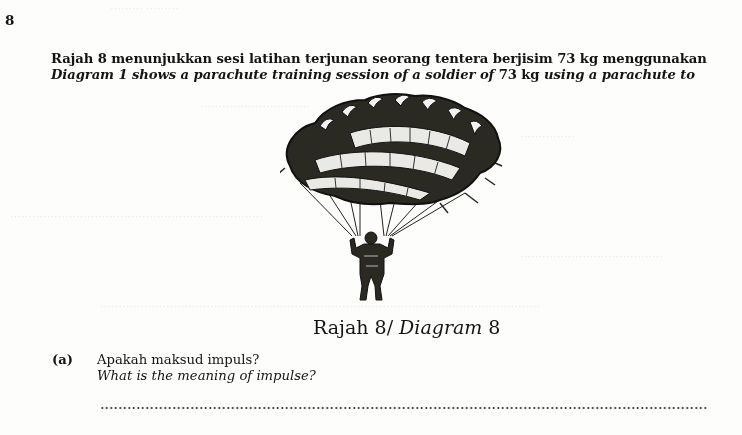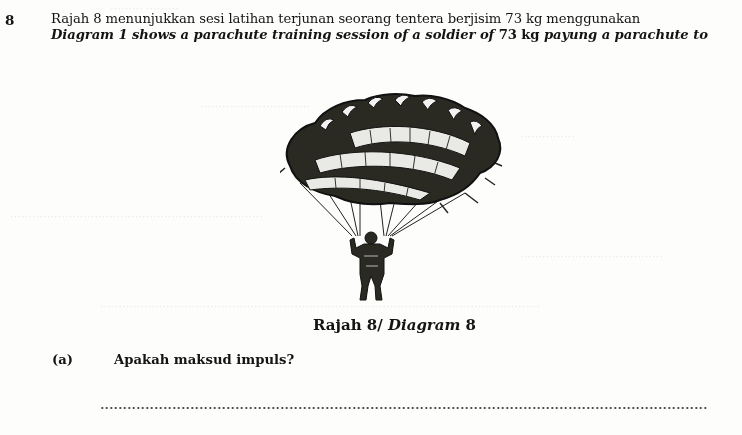--- a/index.html
+++ b/index.html
@@ -17,38 +17,38 @@
       white-space: nowrap; pointer-events: none;
     }
     .qnum {
       position: absolute; left: 5px; top: 12px;
       font-weight: bold; font-size: 13.5px;
     }
     .stem {
       position: absolute; left: 51px; top: 11px; width: 680px;
       font-size: 13.2px; line-height: 15.5px; letter-spacing: -0.1px;
     }
-    .stem .malay { font-weight: normal; }
+    .stem .malay { font-weight: bold; margin-top: 40px; }
     .stem .eng { font-weight: bold; font-style: italic; }
     .stem .eng .up { font-style: normal; text-align: right; }
     .figure {
       position: absolute; left: 280px; top: 88px; width: 240px; height: 220px;
     }
     .caption {
       position: absolute; left: 313px; top: 316px;
-      font-size: 15px; font-weight: bold;
+      font-size: 19px; font-weight: normal;
     }
     .caption i { font-style: italic; }
     .sub-label {
       position: absolute; left: 52px; top: 352px;
       font-weight: bold; font-size: 13.2px;
     }
     .sub-q {
-      position: absolute; left: 114px; top: 352px;
-      font-size: 13.2px; line-height: 15.5px; font-weight: bold;
+      position: absolute; left: 97px; top: 352px;
+      font-size: 13.2px; line-height: 15.5px; font-weight: normal;
     }
     .sub-q .eng { font-style: italic; }
     .answer-line {
       position: absolute; left: 100px; top: 406px; width: 608px; height: 4px;
       background-image: radial-gradient(circle, #222 0.9px, transparent 1.1px);
       background-size: 4.5px 4px; background-repeat: repeat-x;
     }
   </style>
 </head>
 <body>
@@ -59,21 +59,21 @@
   <div class="bleed" style="left:200px;top:100px;">⋯⋯⋯⋯⋯⋯⋯⋯⋯⋯</div>
   <div class="bleed" style="left:10px;top:210px;">⋯⋯⋯⋯⋯⋯⋯⋯⋯⋯⋯⋯⋯⋯⋯⋯⋯⋯⋯⋯⋯⋯⋯</div>
   <div class="bleed" style="left:520px;top:130px;">⋯⋯⋯⋯⋯</div>
   <div class="bleed" style="left:520px;top:250px;">⋯⋯⋯⋯⋯⋯⋯⋯⋯⋯⋯⋯⋯</div>
   <div class="bleed" style="left:100px;top:300px;">⋯⋯⋯⋯⋯⋯⋯⋯⋯⋯⋯⋯⋯⋯⋯⋯⋯⋯⋯⋯⋯⋯⋯⋯⋯⋯⋯⋯⋯⋯⋯⋯⋯⋯⋯⋯⋯⋯⋯⋯</div>
 
   <div class="qnum">8</div>
 
   <div class="stem">
     <div class="malay">Rajah 8 menunjukkan sesi latihan terjunan seorang tentera berjisim 73 kg menggunakan</div>
-    <div class="eng"><span>Diagram 1 shows a parachute training session of a soldier of </span><span class="up">73 kg</span><span> payung a parachute to</span></div>
+    <div class="eng"><span>Diagram 1 shows a parachute training session of a soldier of </span><span class="up">73 kg</span><span> using a parachute to</span></div>
   </div>
 
   <div class="figure">
     <svg width="240" height="220" viewBox="0 0 240 220">
 
       <g stroke="#222" stroke-width="1" fill="none">
         <line x1="20" y1="95" x2="72" y2="148"></line>
         <line x1="45" y1="100" x2="76" y2="148"></line>
         <line x1="70" y1="110" x2="78" y2="148"></line>
         <line x1="80" y1="112" x2="80" y2="148"></line>
@@ -136,16 +136,17 @@
         <line x1="86" y1="178" x2="98" y2="178"></line>
       </g>
     </svg>
   </div>
 
   <div class="caption"><span>Rajah 8/ </span><i>Diagram</i><span> 8</span></div>
 
   <div class="sub-label">(a)</div>
   <div class="sub-q">
     <div>Apakah maksud impuls?</div>
+    <div class="eng">What is the meaning of impulse?</div>
   </div>
 
   <div class="answer-line"></div>
 </div>
 
 </body></html>

